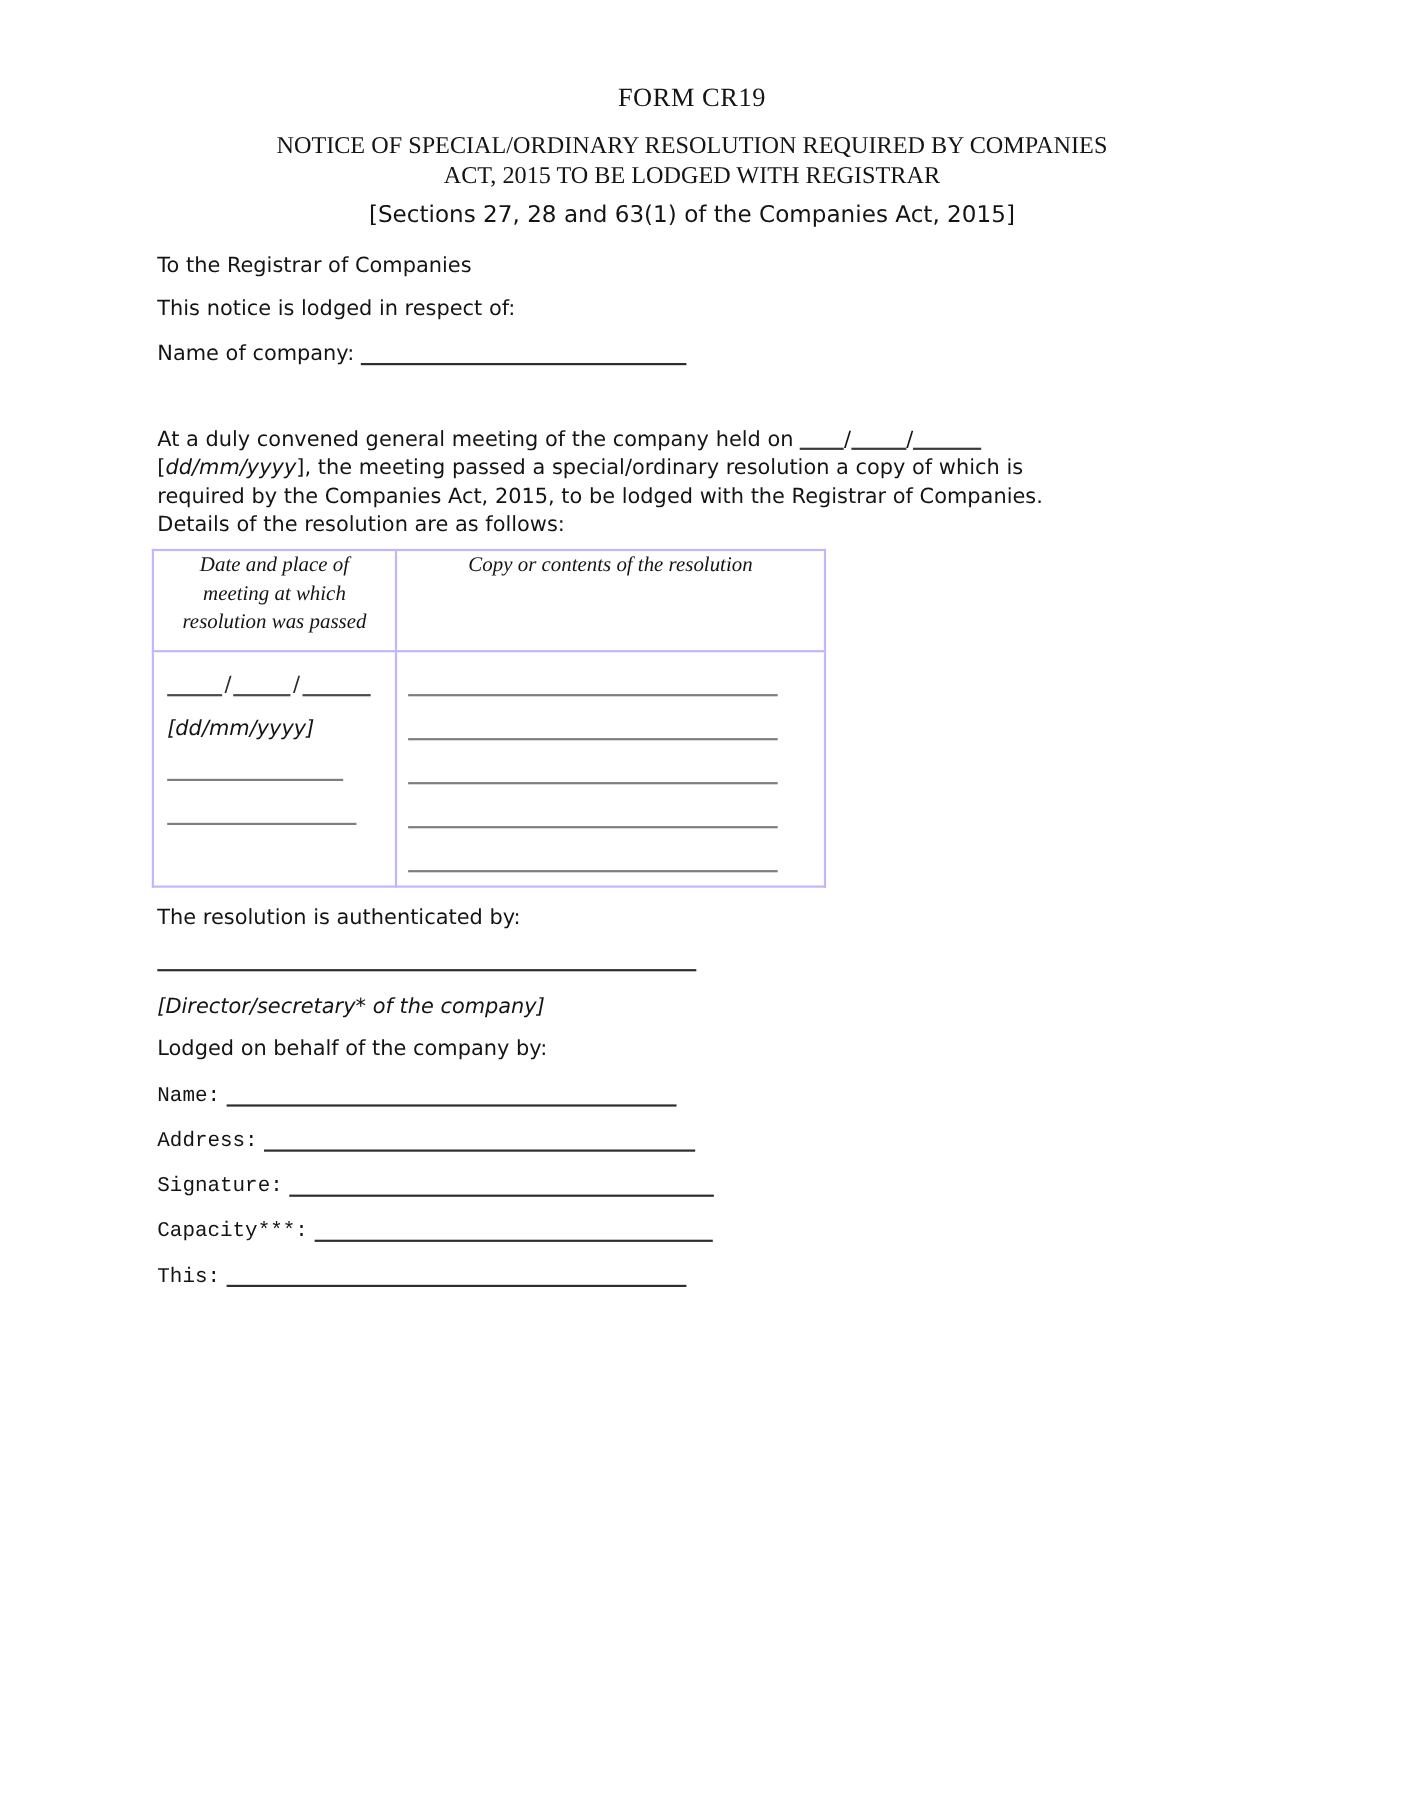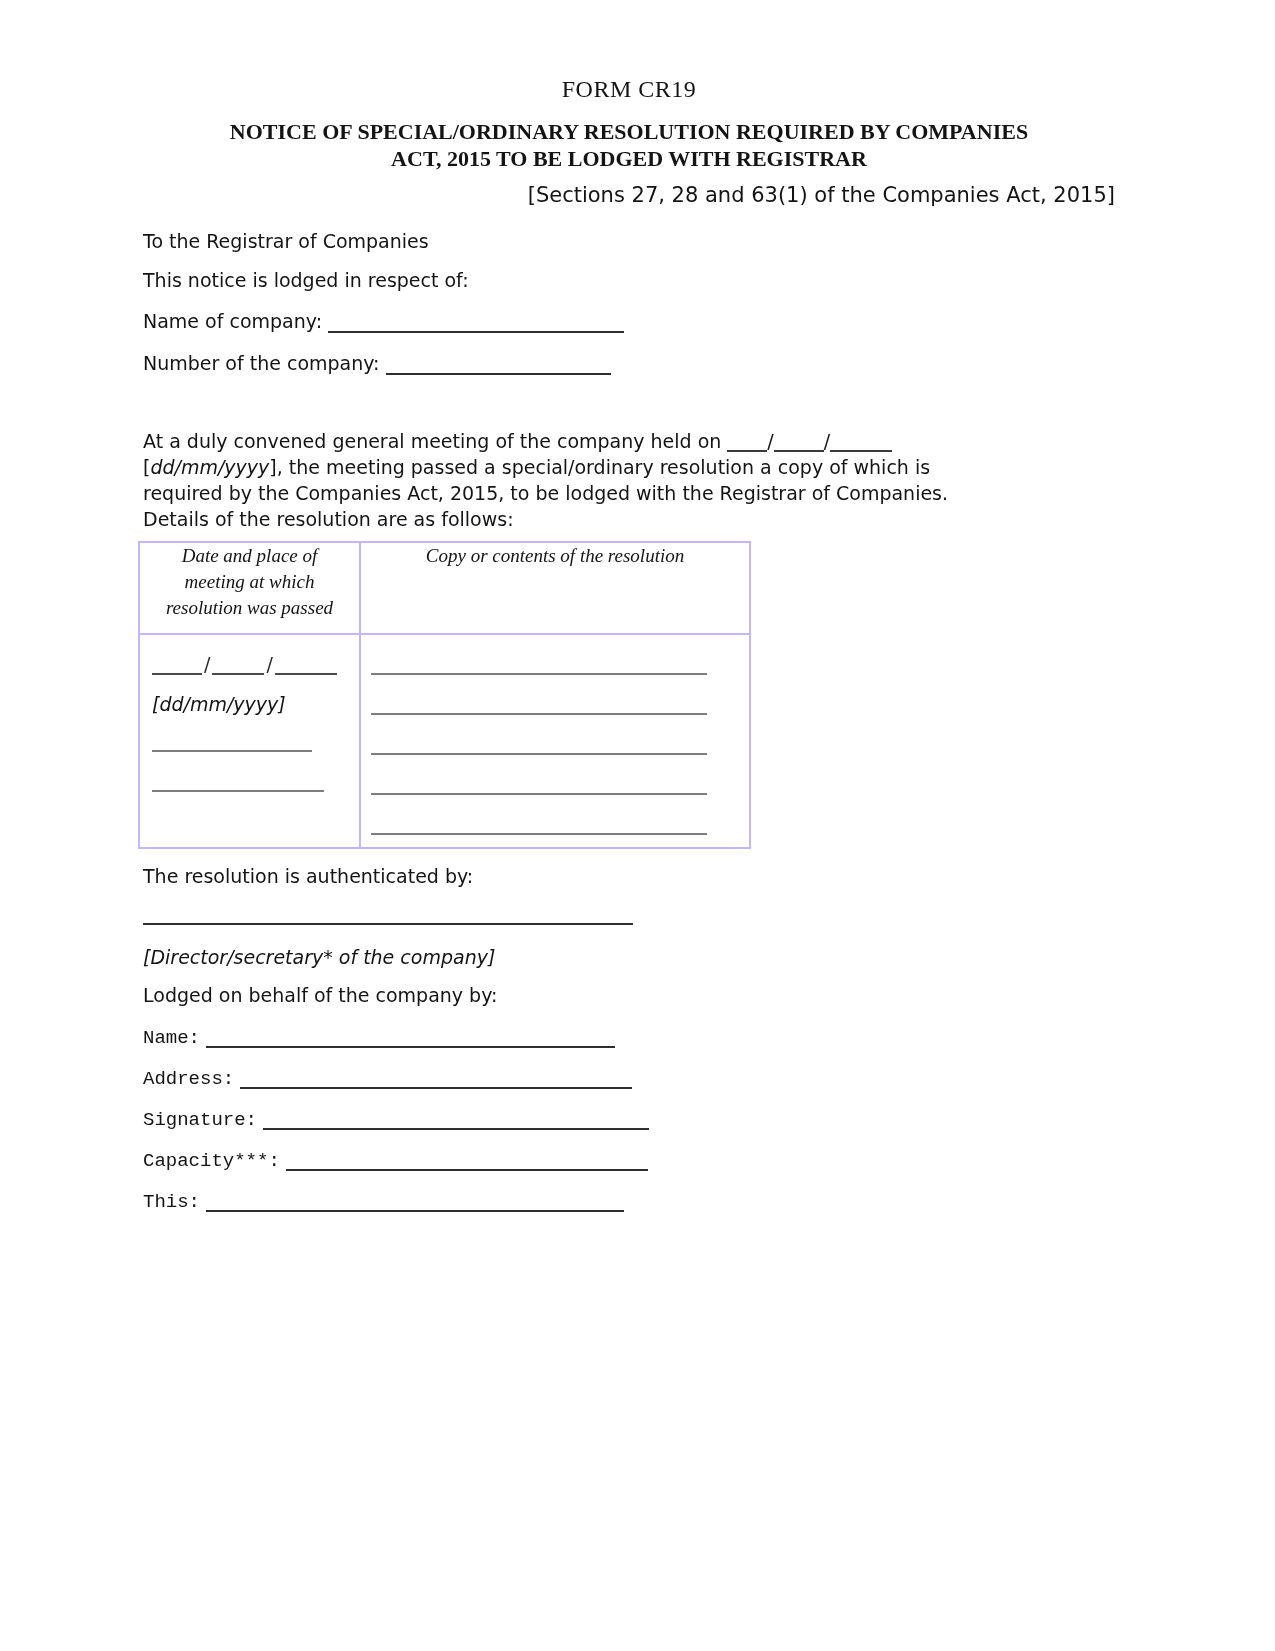--- a/index.html
+++ b/index.html
@@ -9,24 +9,24 @@
     font-family:"DejaVu Sans", sans-serif; font-size:19px; color:#141414;
     overflow:hidden;
   }
   .content { position:absolute; left:143px; top:0; width:972px; }
 
   .form-number {
     margin-top:75px; font-family:"Liberation Serif", serif;
     font-size:24px; line-height:28px; text-align:center; letter-spacing:.5px;
   }
   .main-title {
-    margin-top:15px; font-family:"Liberation Serif", serif; font-weight:bold;
+    margin-top:15px; font-family:"Liberation Serif", serif; font-weight:normal;
     font-size:22px; line-height:27px; text-align:center;
   }
-  .sections-ref { margin-top:10px; font-size:21px; line-height:26px; text-align:right; }
+  .sections-ref { margin-top:10px; font-size:21px; line-height:26px; text-align:center; }
 
   .addressee { margin-top:20px; line-height:27px; }
   .intro     { margin-top:12px; line-height:27px; }
 
   .field-row { margin-top:12px; line-height:30px; white-space:nowrap; }
   .blank {
     display:inline-block; border-bottom:2px solid #2e2e2e; height:22px;
     vertical-align:-5px; margin-left:6px;
   }
   .bw-companyname  { width:296px; }
@@ -92,23 +92,20 @@
     <div class="sections-ref">[Sections 27, 28 and 63(1) of the Companies Act, 2015]</div>
 
     <div class="addressee">To the Registrar of Companies</div>
 
     <div class="intro">This notice is lodged in respect of:</div>
 
     <div class="field-row">
       <span>Name of company:</span><span class="blank bw-companyname"></span>
     </div>
 
-    <div class="field-row">
-      <span>Number of the company:</span><span class="blank bw-companynumber"></span>
-    </div>
 
     <div class="paragraph">
       <div class="pline">
         <span>At a duly convened general meeting of the company held on</span><span class="pblank pb1"></span><span>/</span><span class="pblank pb2"></span><span>/</span><span class="pblank pb3"></span>
       </div>
       <div class="pline">
         <span>[</span><span class="it">dd/mm/yyyy</span><span>], the meeting passed a special/ordinary resolution a copy of which is</span>
       </div>
       <div class="pline">required by the Companies Act, 2015, to be lodged with the Registrar of Companies.</div>
       <div class="pline">Details of the resolution are as follows:</div>

